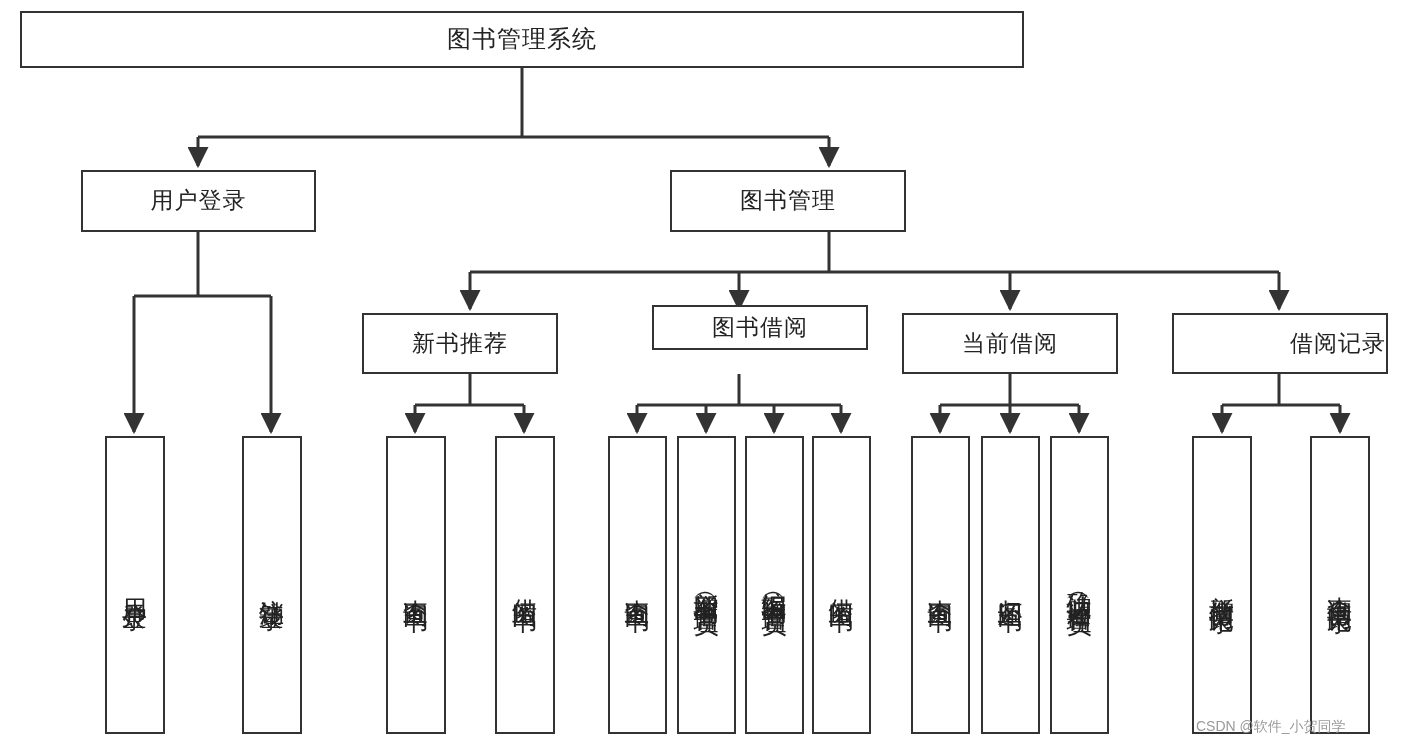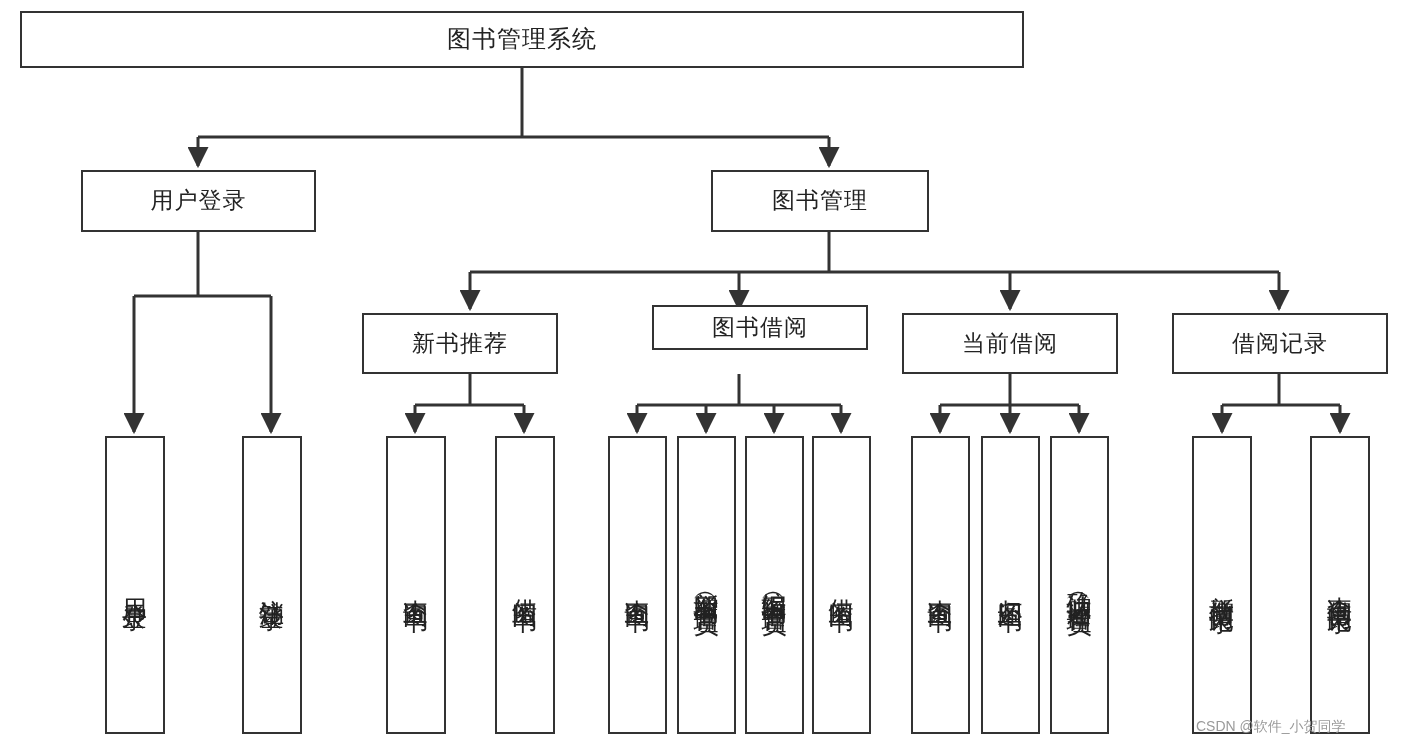--- a/index.html
+++ b/index.html
@@ -117,34 +117,34 @@
     </g>
   </svg>
 
   <div class="node horizontal root" style="left:20px; top:11px; width:1004px; height:57px;">
     <span class="label">图书管理系统</span>
   </div>
 
   <div class="node horizontal" style="left:81px; top:170px; width:235px; height:62px;">
     <span class="label">用户登录</span>
   </div>
-  <div class="node horizontal" style="left:711px; top:170px; width:218px; height:62px;">
+  <div class="node horizontal" style="left:670px; top:170px; width:236px; height:62px;">
     <span class="label">图书管理</span>
   </div>
 
   <div class="node horizontal" style="left:362px; top:313px; width:196px; height:61px;">
     <span class="label">新书推荐</span>
   </div>
   <div class="node horizontal" style="left:632px; top:305px; width:216px; height:45px;margin-left:20px;">
     <span class="label">图书借阅</span>
   </div>
   <div class="node horizontal" style="left:902px; top:313px; width:216px; height:61px;">
     <span class="label">当前借阅</span>
   </div>
-  <div class="node horizontal" style="left:1172px; top:313px; width:216px; height:61px;">
+  <div class="node horizontal" style="left:1172px; top:313px; width:216px; height:61px;justify-content:flex-end;">
     <span class="label">借阅记录</span>
   </div>
 
   <div class="node vertical" style="left:105px; top:436px; width:60px; height:298px;">
     <span class="label">用户登录</span>
   </div>
   <div class="node vertical" style="left:242px; top:436px; width:60px; height:298px;">
     <span class="label">注销登录</span>
   </div>
 

